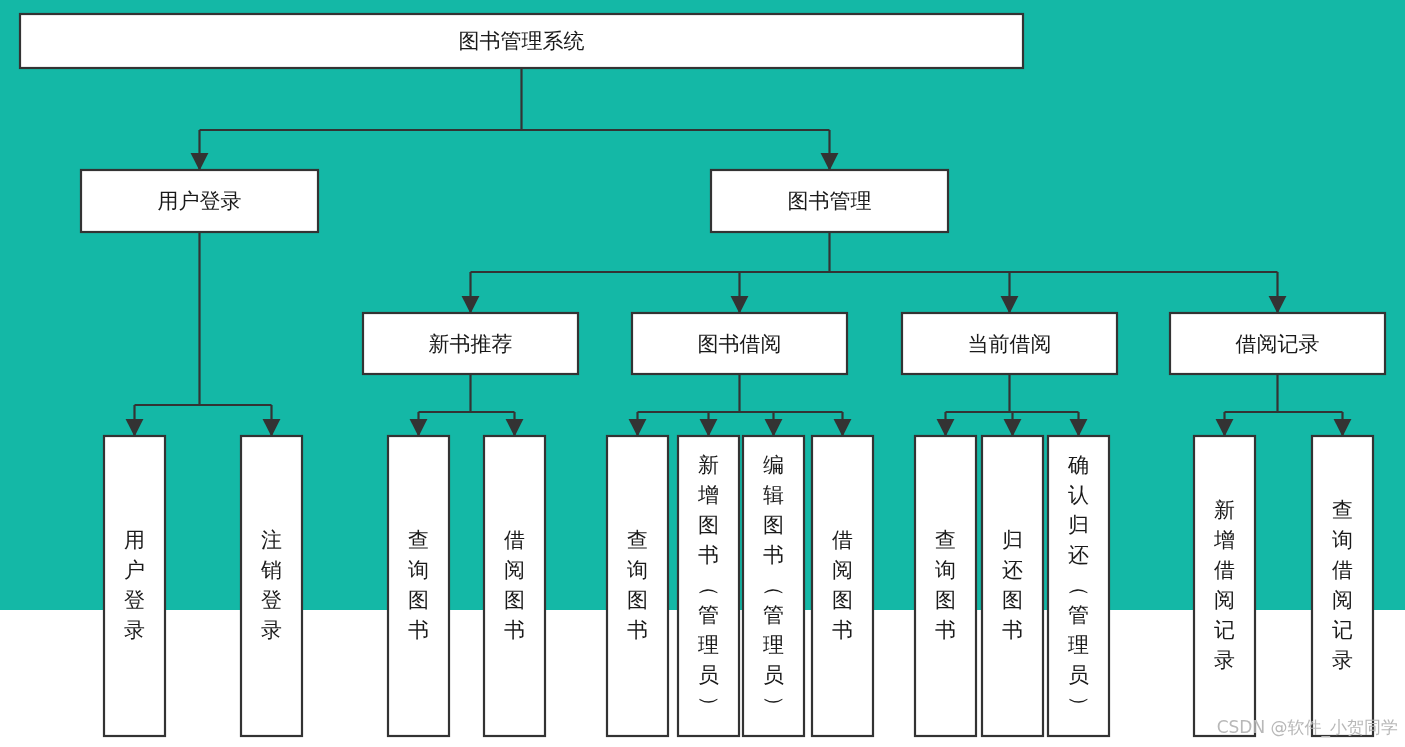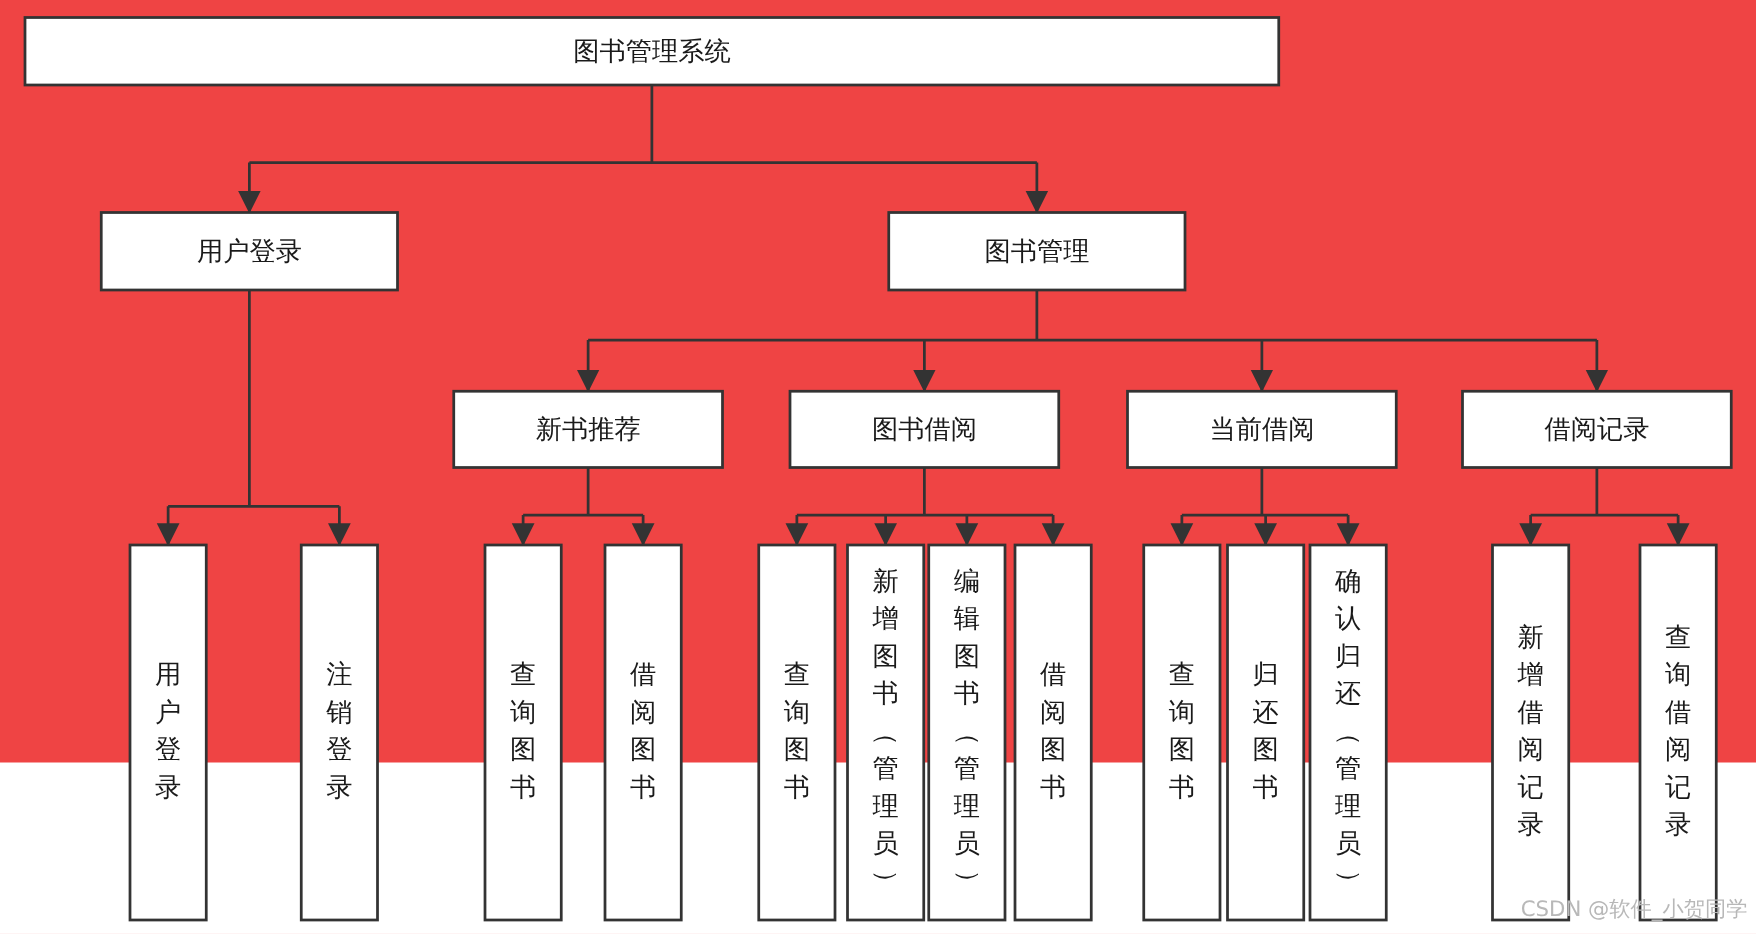--- a/index.html
+++ b/index.html
@@ -11,21 +11,21 @@
   body {
     width: 1405px;
     height: 747px;
     overflow: hidden;
     font-family: "DejaVu Sans", "Liberation Sans", sans-serif;
   }
   #diagram-root {
     position: relative;
     width: 1405px;
     height: 610px;
-    background: #ef4444;
+    background: #14b8a6;
   }
   svg#flowchart {
     position: absolute;
     top: 0;
     left: 0;
     width: 1405px;
     height: 747px;
     display: block;
   }
   .node-box {

